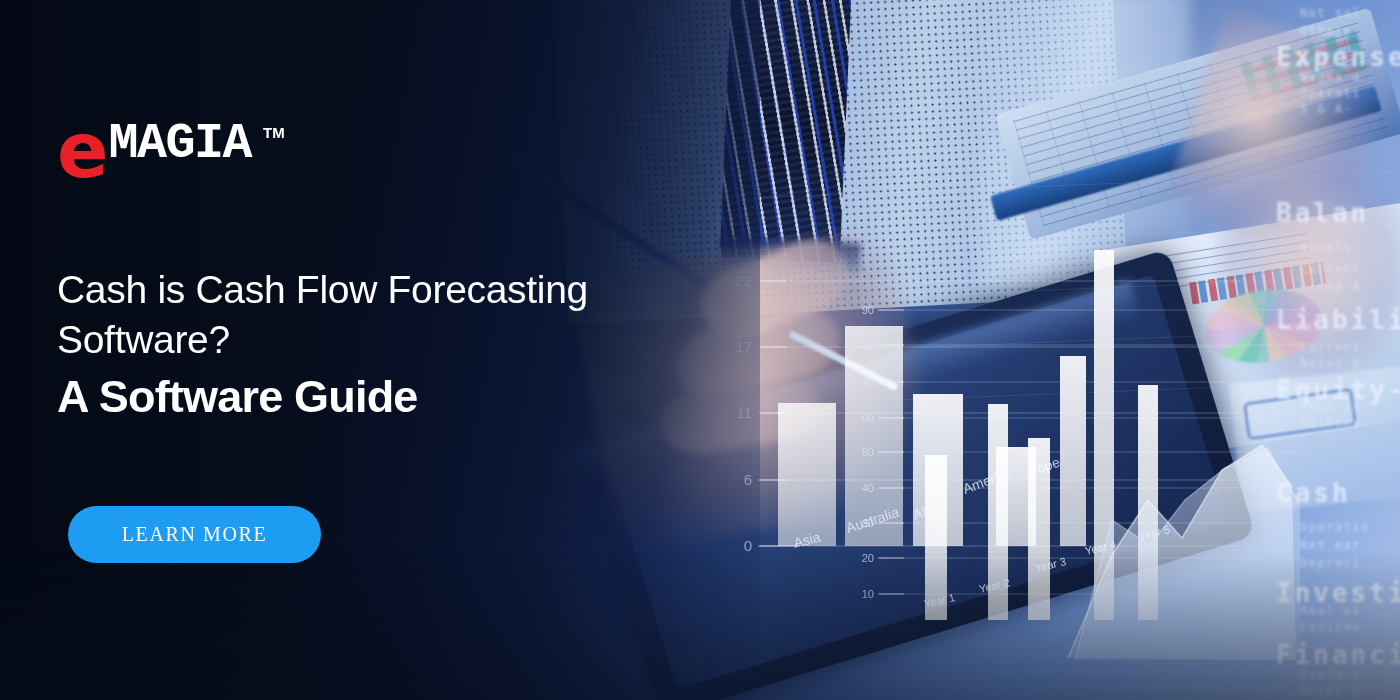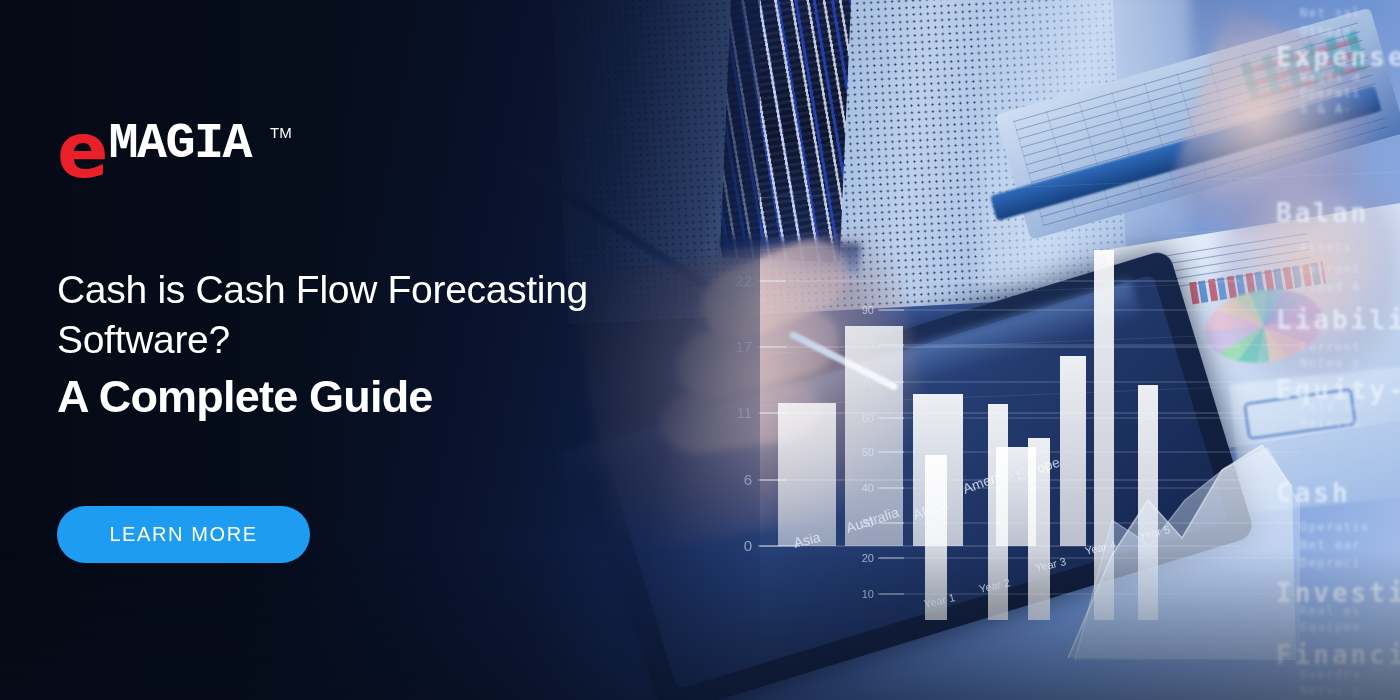--- a/index.html
+++ b/index.html
@@ -233,41 +233,41 @@
     line-height:.86; letter-spacing:-1px;
   }
   .logo-word {
     font-family:Liberation Mono, monospace;
     font-size:50px; font-weight:bold; color:#ffffff;
     line-height:1.05; letter-spacing:-1.5px;
     margin-left:1px; margin-top:0;
   }
   .logo-tm {
     font-family:"Liberation Sans", sans-serif;
-    font-size:15px; font-weight:normal; color:#ffffff;
-    margin-top:6px; margin-left:19px;
+    font-size:15px; font-weight:bold; color:#ffffff;
+    margin-top:6px; margin-left:12px;
   }
 
   .headline {
     position:absolute; left:57px; top:265px; width:620px;
     color:#ffffff; font-size:39px; font-weight:400;
     line-height:1.28; letter-spacing:-.3px;
   }
   .subhead {
     position:absolute; left:57px; top:370px; width:640px;
     color:#ffffff; font-size:45px; font-weight:bold;
     line-height:1.2; letter-spacing:-.8px;
   }
 
   .cta {
-    position:absolute; left:57px; top:506px;
+    position:absolute; left:68px; top:506px;
     width:253px; height:57px; border-radius:30px;
     background:#1e9cf2; border:none; cursor:pointer;
     color:#ffffff; font-size:20px; font-weight:500; letter-spacing:1.6px;
-    font-family:Liberation Sans, sans-serif;
+    font-family:Liberation Serif, serif;
     display:flex; align-items:center; justify-content:center;
   }
 
   
   .fin-words {
     position:absolute; right:0; top:0; width:130px; height:700px;
     color:rgba(226,238,252,.62); font-family:"DejaVu Sans Mono", monospace;
     filter:blur(1.6px);
   }
   .fw { position:absolute; white-space:nowrap; }
@@ -475,18 +475,18 @@
 
   <div class="content">
 
     <div class="logo">
       <span class="logo-e">e</span>
       <span class="logo-word">MAGIA</span>
       <span class="logo-tm">TM</span>
     </div>
 
     <h1 class="headline">Cash is Cash Flow Forecasting Software?</h1>
-    <h2 class="subhead">A Complete Guide</h2>
+    <h2 class="subhead">A Software Guide</h2>
 
     <button class="cta">LEARN MORE</button>
   </div>
 
 </div>
 
 </body></html>

